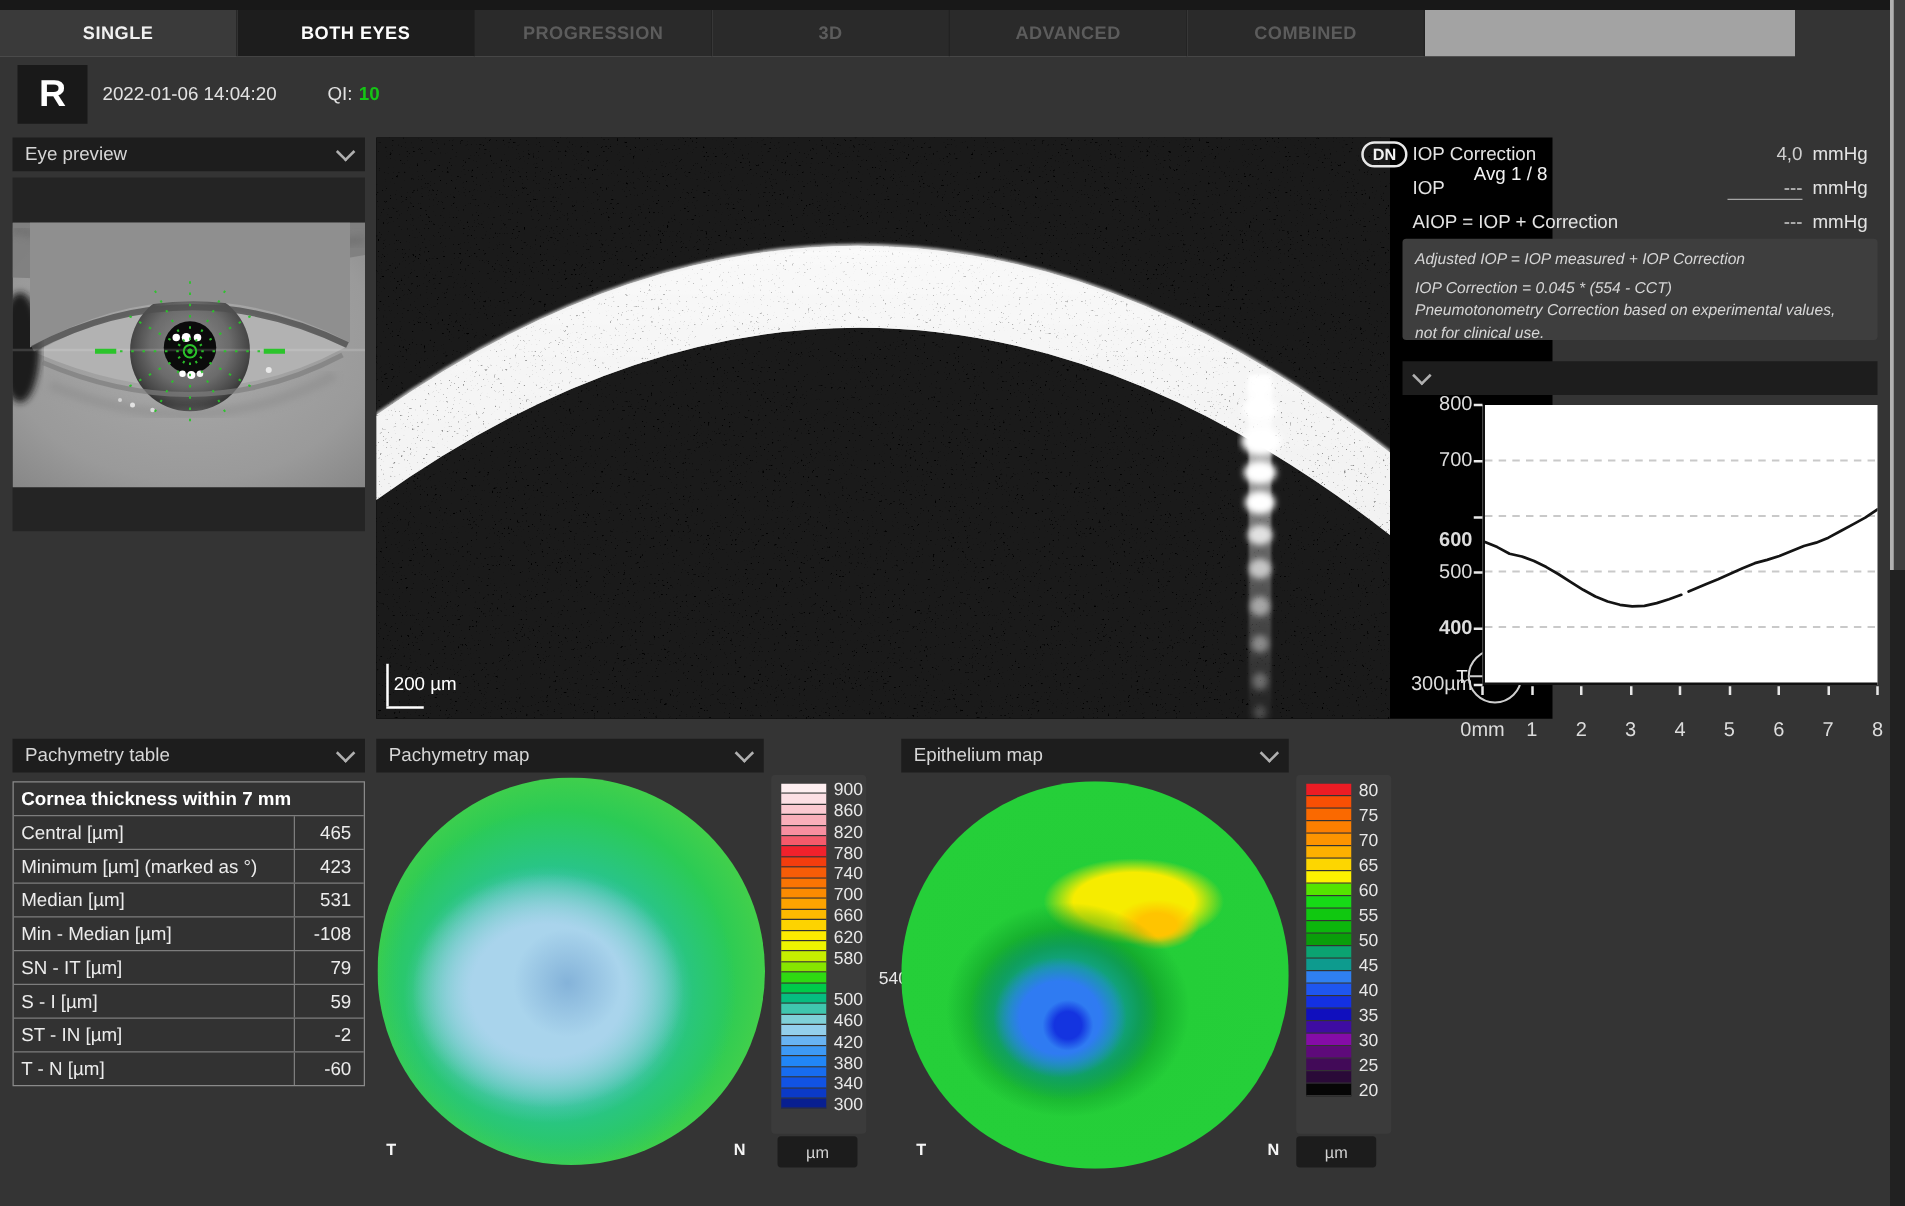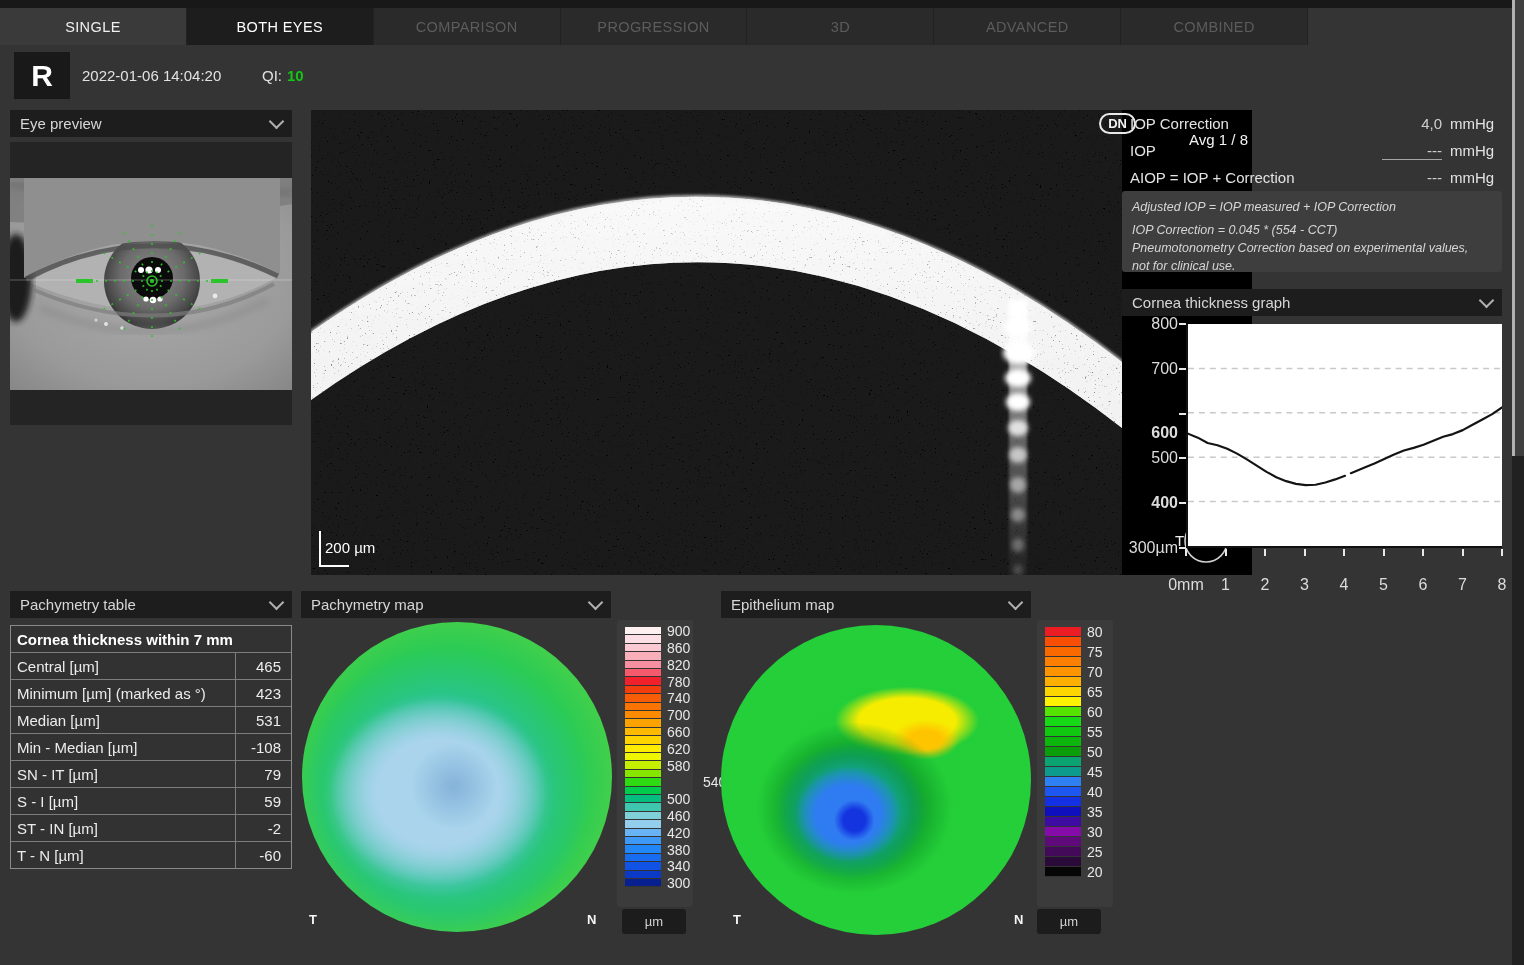--- a/index.html
+++ b/index.html
@@ -1,42 +1,42 @@
 <!DOCTYPE html>
 <html><head>
 <meta charset="utf-8">
 <style>
   html,body{margin:0;padding:0;background:#1b1b1b;}
   .app{position:relative;width:1524px;height:965px;background:#343434;overflow:hidden;
        font-family:"Liberation Sans",sans-serif;color:#e6e6e6;}
   .abs{position:absolute;}
   
   .topstrip{left:0;top:0;width:1524px;height:8px;background:#181818;}
-  .tabbar{left:0;top:8px;width:1308px;height:37px;background:#4d7c0f;display:flex;}
+  .tabbar{left:0;top:8px;width:1436px;height:37px;background:#a3a3a3;display:flex;font-weight:bold;}
   .tab{width:190px;height:37px;display:flex;align-items:center;justify-content:center;
        font-size:14.5px;letter-spacing:.4px;box-sizing:border-box;border-right:1px solid #222;cursor:default;}
   .tab.active{background:#3a3a3a;color:#f0f0f0;}
   .tab.enabled{background:#1d1d1d;color:#fdfdfd;}
   .tab.disabled{background:#2a2a2a;color:#5c5c5c;}
   
   .rbadge{left:14px;top:52px;width:56px;height:47px;background:#191919;display:flex;align-items:center;
           justify-content:center;font-size:30px;font-weight:bold;color:#fff;}
   .examline{left:82px;top:63px;height:25px;display:flex;align-items:center;font-size:15px;color:#e2e2e2;}
   .qiline{left:262px;top:63px;height:25px;display:flex;align-items:center;font-size:15px;color:#e2e2e2;}
   .qival{font-weight:bold;margin-left:5px;}
   
   .ddhdr{height:27px;background:#1d1d1d;display:flex;align-items:center;padding:0 10px;box-sizing:border-box;
          font-size:15px;color:#d6d6d6;cursor:pointer;}
   .ddhdr .lbl{flex:1;}
   .chev{width:9px;height:9px;border-right:2px solid #b0b0b0;border-bottom:2px solid #b0b0b0;
         transform:rotate(45deg);margin-top:-5px;}
   
   .eyebody{left:10px;top:142px;width:282px;height:283px;background:#242424;}
   
-  .oct{left:301px;top:110px;width:941px;height:465px;background:#000;margin-left:10px;}
+  .oct{left:301px;top:110px;width:941px;height:465px;background:#000;}
   .dnpill{position:absolute;right:116px;top:3px;border:2px solid #e8e8e8;border-radius:11px;
           padding:0 7px;font-size:13px;font-weight:bold;color:#f2f2f2;height:17px;line-height:17px;}
   .avg{position:absolute;right:4px;top:19px;font-size:15px;color:#f2f2f2;height:21px;line-height:21px;}
   .scalebar{position:absolute;left:8px;bottom:8px;width:80px;height:36px;}
   .scalebar .v{position:absolute;left:0;top:0;width:2px;height:34px;background:#fff;}
   .scalebar .h{position:absolute;left:0;bottom:0;width:30px;height:2px;background:#fff;}
   .scalebar .t{position:absolute;left:6px;top:8px;font-size:15px;color:#fff;}
   .compass{position:absolute;right:8px;bottom:8px;width:76px;height:68px;}
   
   .ioprow{left:1122px;width:380px;height:27px;display:flex;align-items:center;font-size:15px;color:#e3e3e3;}
@@ -94,21 +94,20 @@
 </style>
 </head>
 <body>
 
 <div class="app">
 
   <div class="abs topstrip"></div>
   <div class="abs tabbar" id="tabbar">
       <div class="tab active">SINGLE</div>
       <div class="tab enabled">BOTH EYES</div>
-      <div class="tab disabled">COMPARISON</div>
       <div class="tab disabled">PROGRESSION</div>
       <div class="tab disabled">3D</div>
       <div class="tab disabled">ADVANCED</div>
       <div class="tab disabled">COMBINED</div>
     </div>
 
   <div class="abs rbadge">R</div>
   <div class="abs examline">2022-01-06 14:04:20</div>
   <div class="abs qiline">
     <span>QI:</span>
@@ -259,21 +258,20 @@
     <span class="unit">mmHg</span>
   </div>
   <div class="abs iopnote">
     <div>Adjusted IOP = IOP measured + IOP Correction</div>
     <div class="l2">IOP Correction = 0.045 * (554 - CCT)</div>
     <div>Pneumotonometry Correction based on experimental values,</div>
     <div>not for clinical use.</div>
   </div>
 
   <div class="abs ddhdr" style="left:1122px;top:289px;width:380px;">
-    <span class="lbl">Cornea thickness graph</span>
     <span class="chev"></span>
   </div>
   <div class="abs plot">
     <svg id="graph-svg" width="314" height="222" viewBox="0 0 316 224" preserveAspectRatio="none">
         <line x1="0" y1="44.800000000000004" x2="316" y2="44.800000000000004" stroke="#c9c9c9" stroke-width="1.5" stroke-dasharray="6 5"></line>
         <line x1="0" y1="89.60000000000001" x2="316" y2="89.60000000000001" stroke="#c9c9c9" stroke-width="1.5" stroke-dasharray="6 5"></line>
         <line x1="0" y1="134.4" x2="316" y2="134.4" stroke="#c9c9c9" stroke-width="1.5" stroke-dasharray="6 5"></line>
         <line x1="0" y1="179.20000000000002" x2="316" y2="179.20000000000002" stroke="#c9c9c9" stroke-width="1.5" stroke-dasharray="6 5"></line>
         <polyline points="0,110.656 9.875,114.688 19.75,120.06400000000001 29.625,122.304 39.5,125.888 49.375,130.816 59.25,136.64 69.125,142.912 79,149.184 88.875,154.56 98.75,158.59199999999998 108.625,161.28 118.5,162.624 128.375,162.176 138.25,159.93599999999998 148.125,156.79999999999998 158,153.216" fill="none" stroke="#141414" stroke-width="2.2" stroke-linecap="round" stroke-linejoin="round"></polyline>
         <polyline points="163.925,150.52800000000002 177.75,144.704 187.625,140.672 197.5,136.192 207.375,131.712 217.25,127.67999999999999 227.125,124.99200000000002 237,121.85600000000001 246.875,117.82400000000001 256.75,113.792 266.625,111.104 276.5,107.072 286.375,101.696 296.25,96.32 306.125,90.944 316,84.224" fill="none" stroke="#141414" stroke-width="2.2" stroke-linecap="round" stroke-linejoin="round"></polyline>

